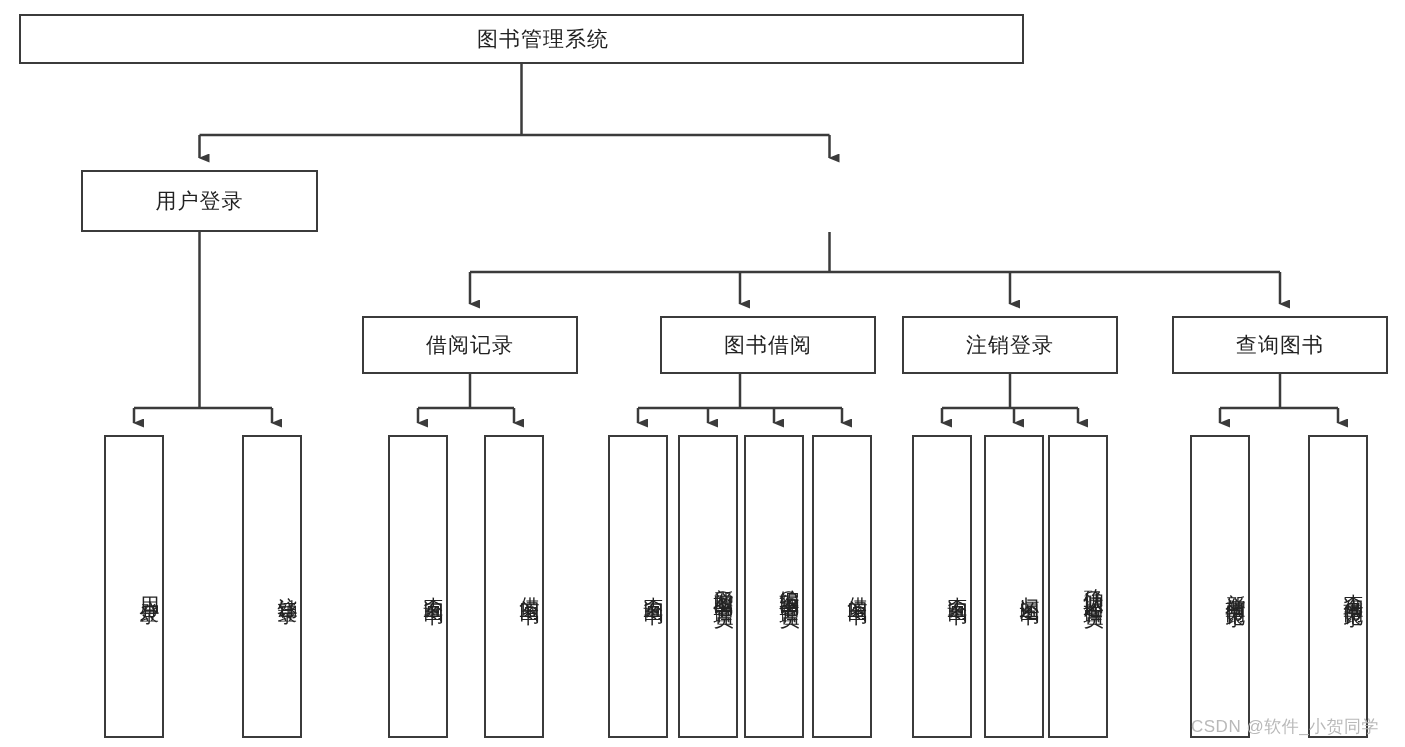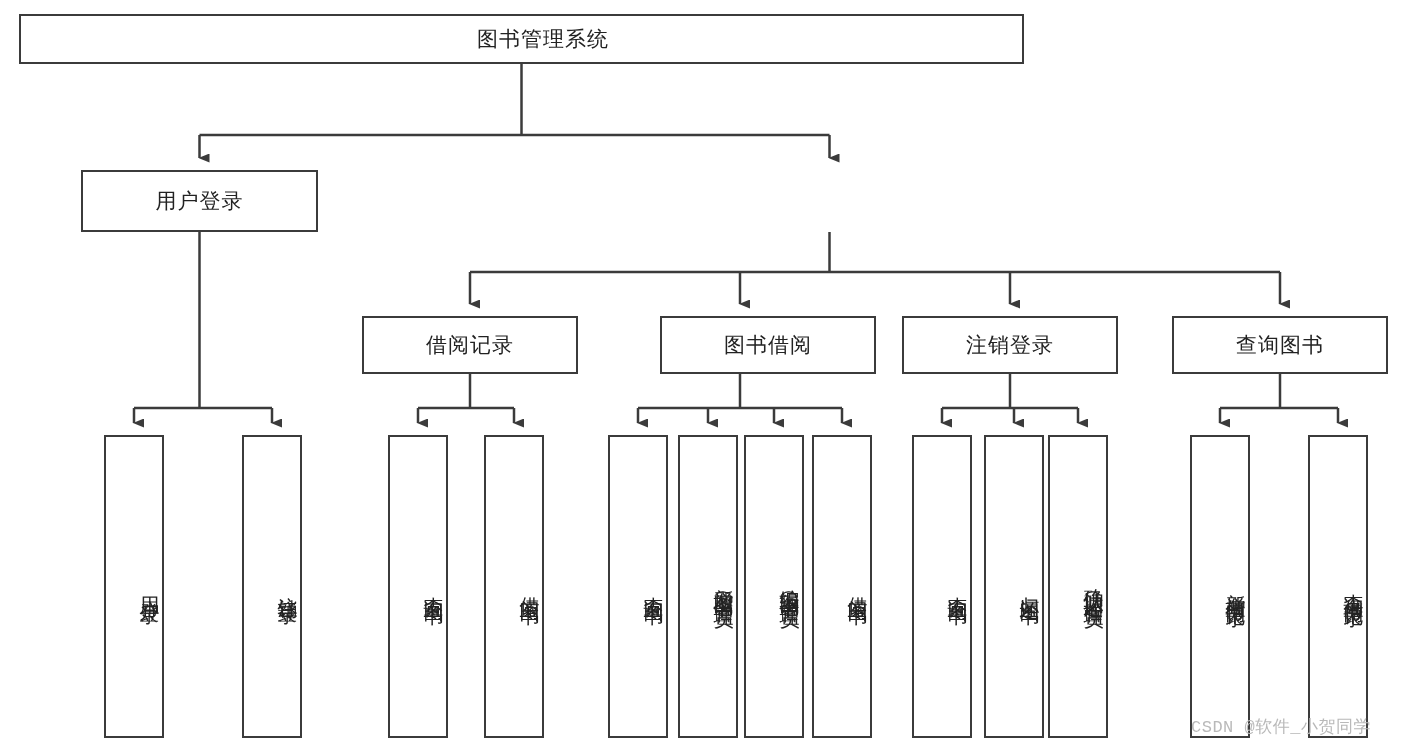--- a/index.html
+++ b/index.html
@@ -45,21 +45,21 @@
   .node.root{
     border-width:2px;
     padding-left:43px;
   }
   .watermark{
     position:absolute;
     font-size:17px;
     color:#b9b9b9;
     white-space:nowrap;
     letter-spacing:0.5px;
-    font-family:Liberation Mono, monospace;
+    font-family:Liberation Sans, sans-serif;
   }
 </style>
 </head>
 <body>
 
 <div id="canvas">
   <svg id="wires" viewBox="0 0 1405 747">
     <defs>
       <marker id="arrowhead" markerWidth="9" markerHeight="11" refX="4.5" refY="10" orient="auto" markerUnits="userSpaceOnUse">
         <path d="M0,0 L9,0 L4.5,11 Z" fill="#3b3b3b"></path>

